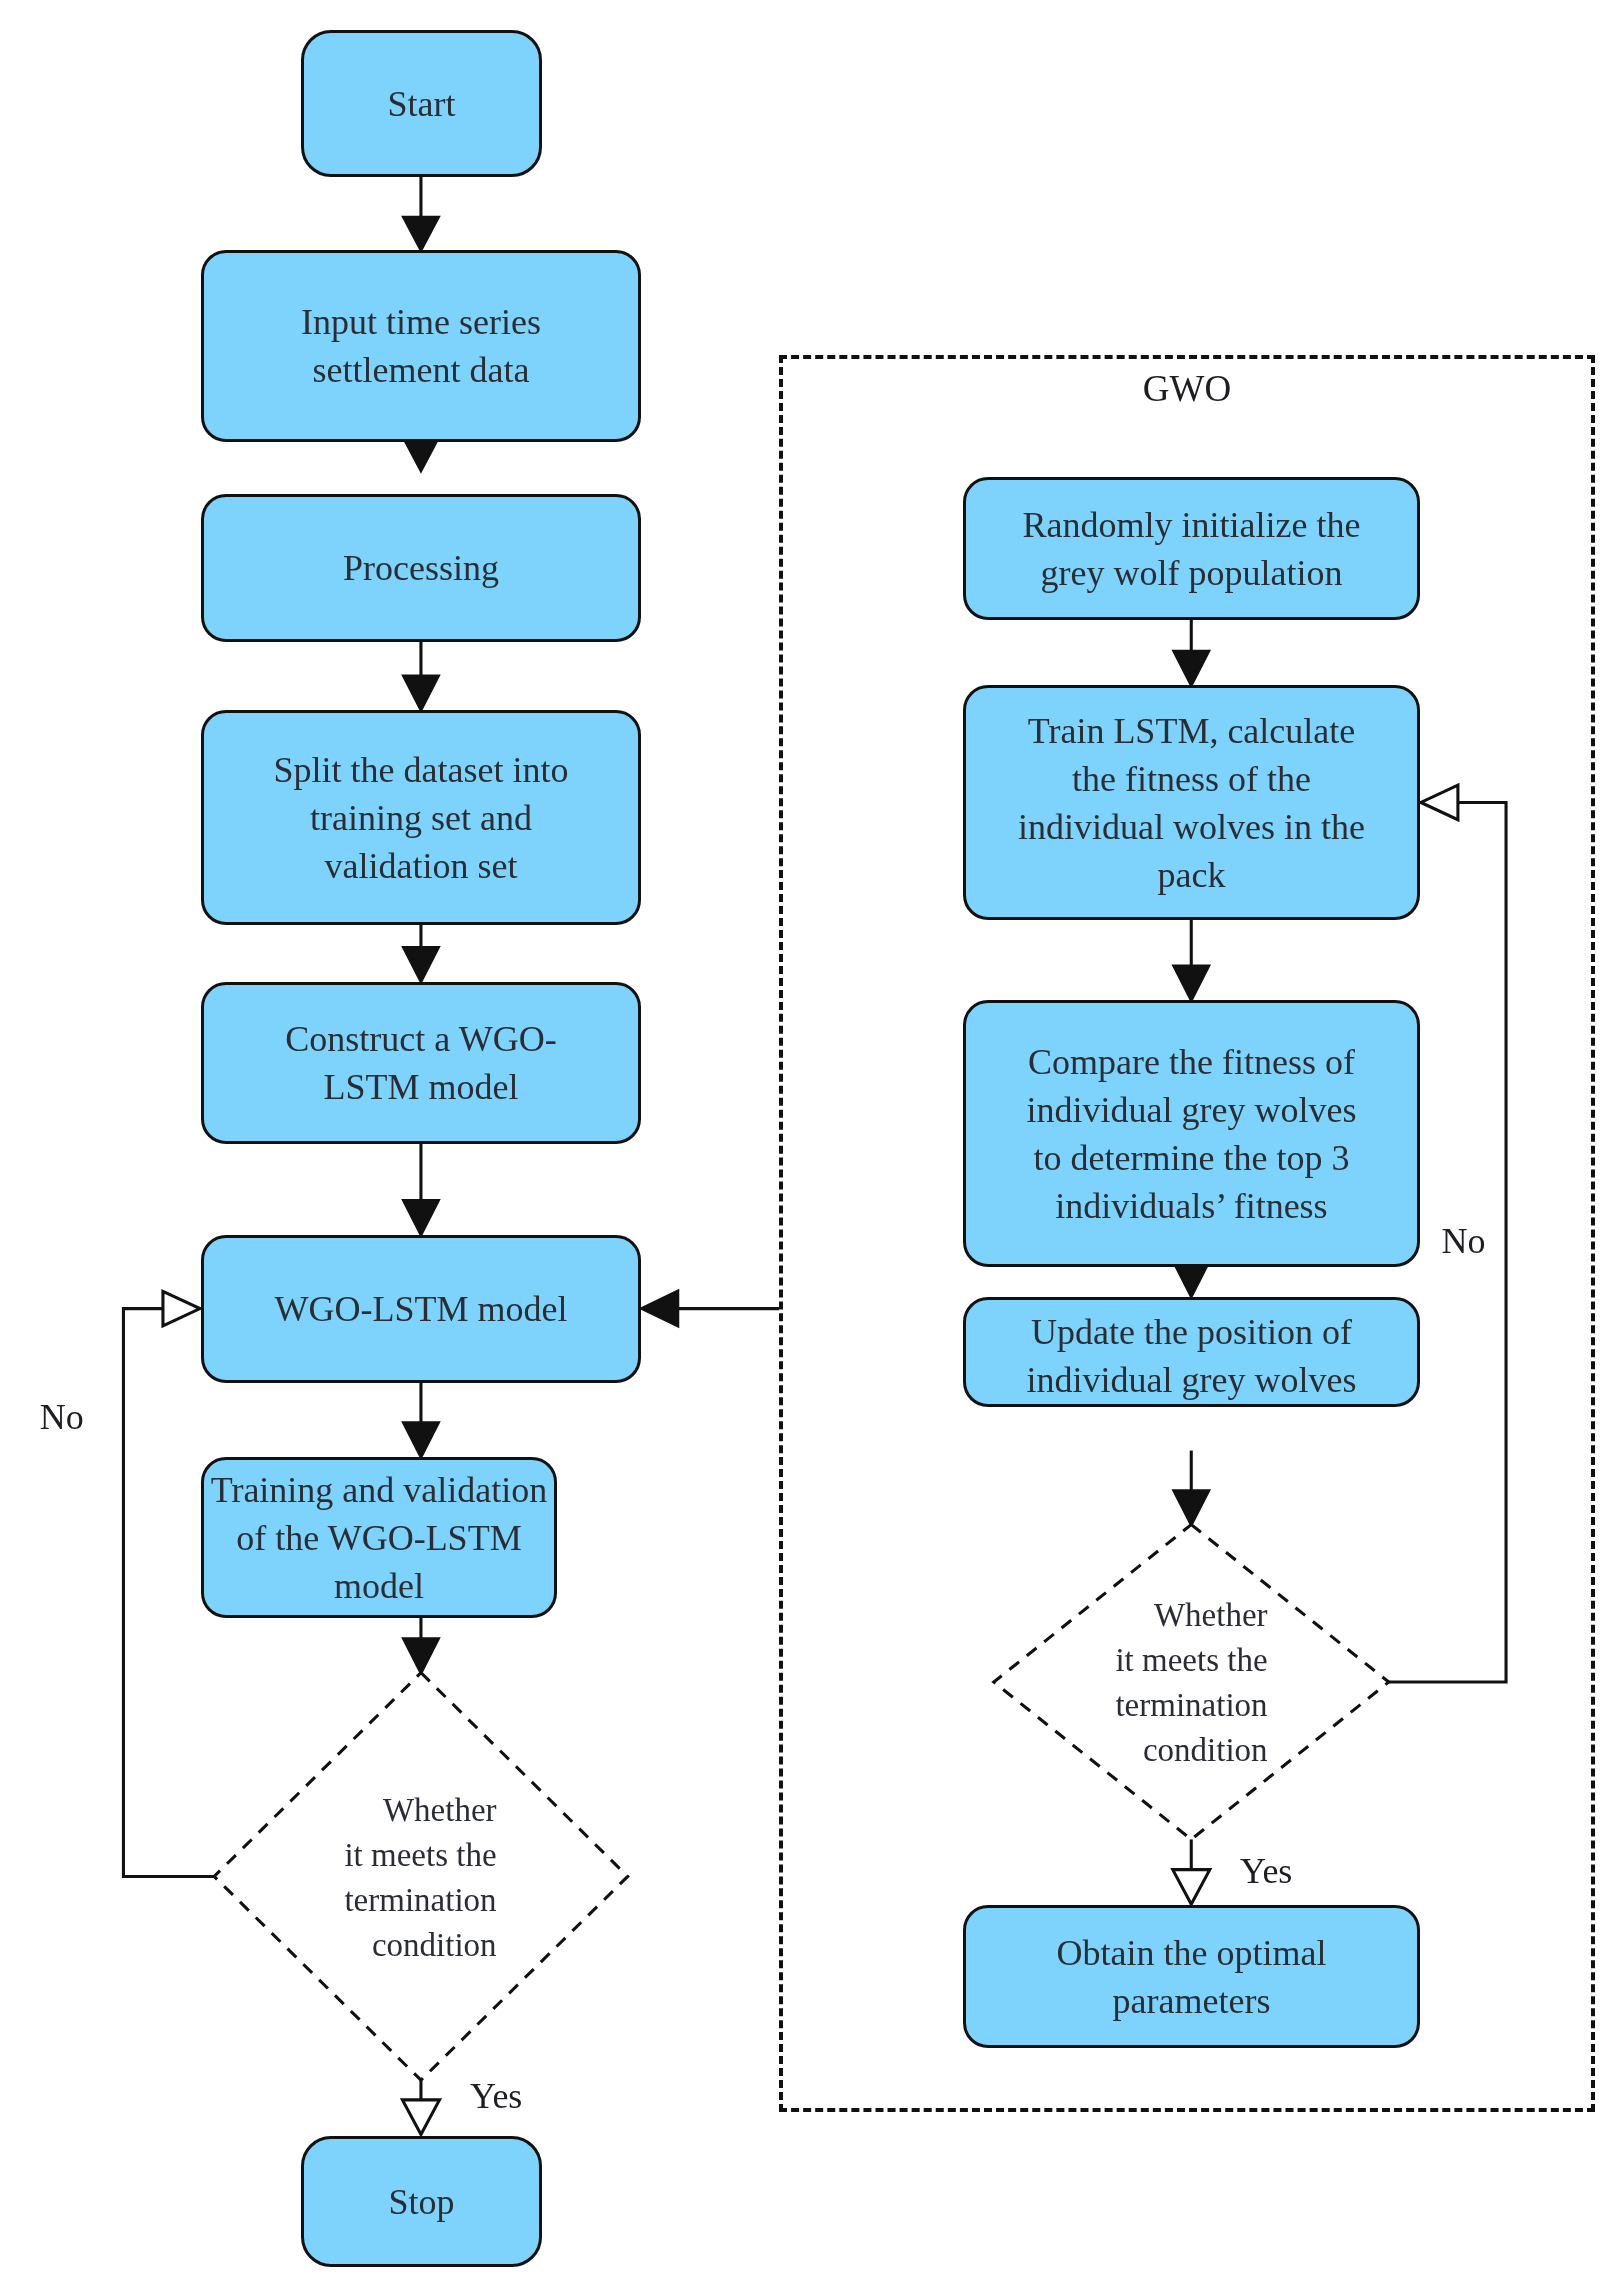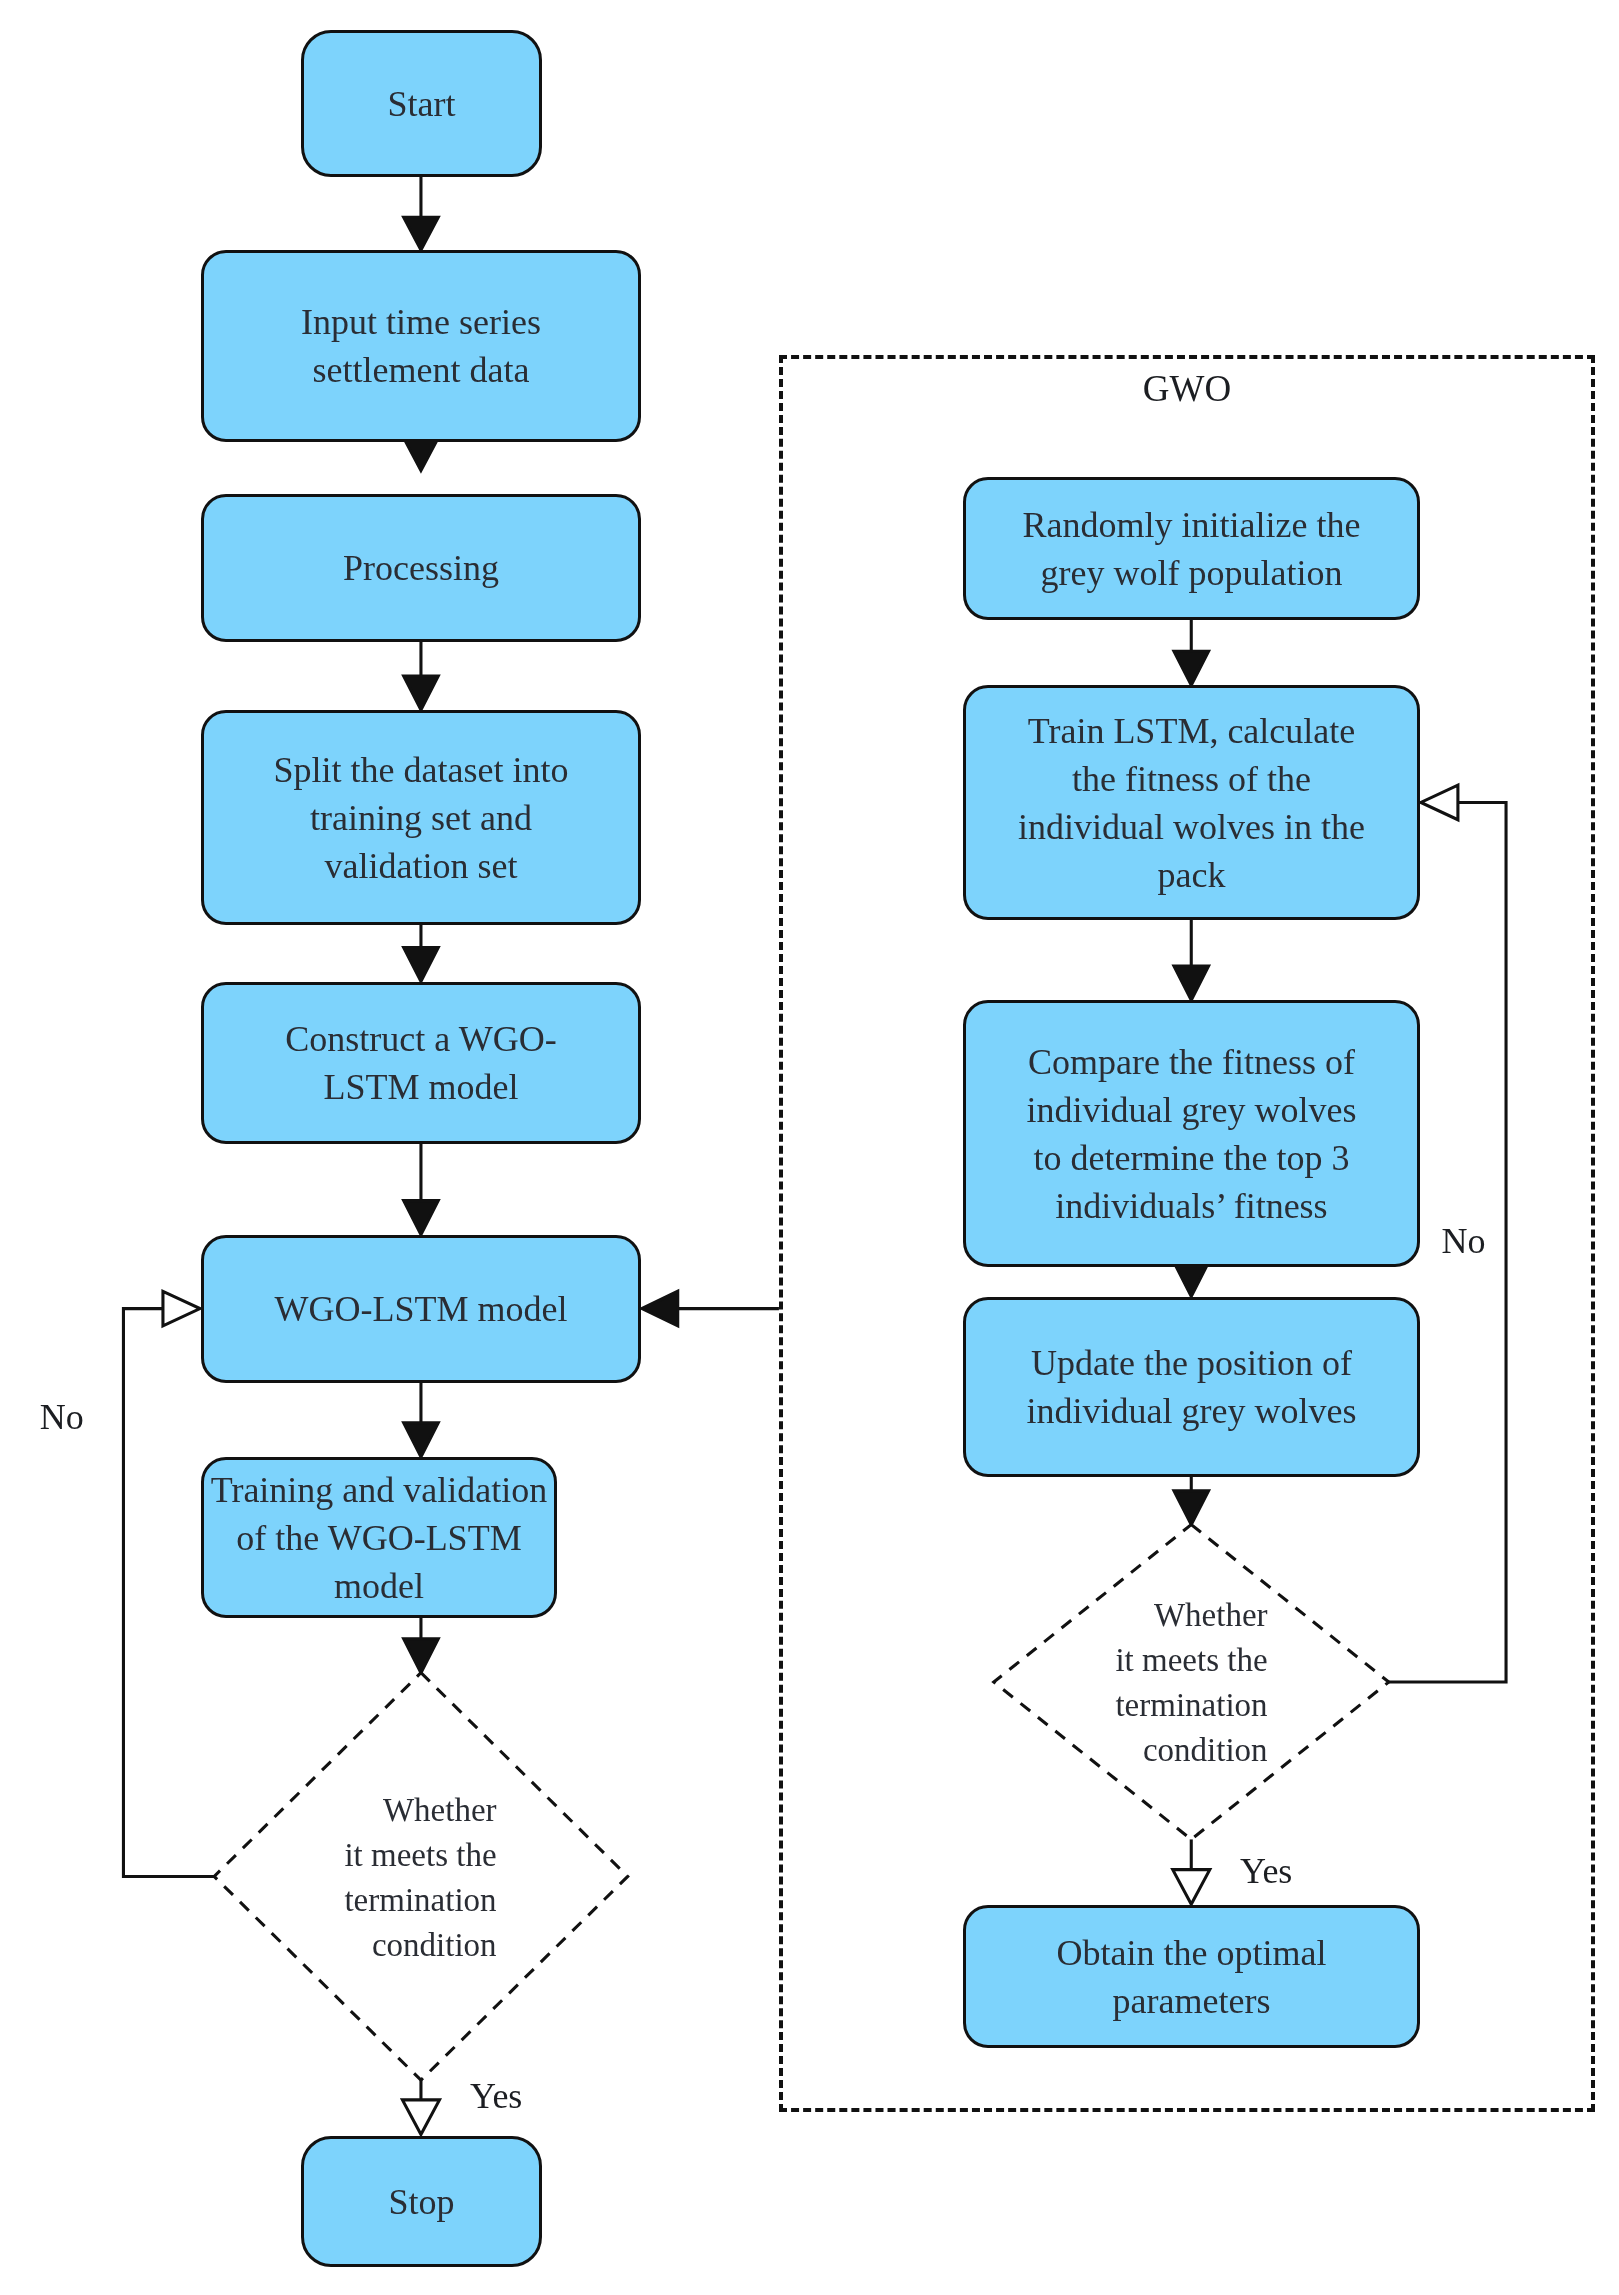--- a/index.html
+++ b/index.html
@@ -169,21 +169,21 @@
 the fitness of the
 individual wolves in the
 pack</div>
   </div>
   <div class="node" style="left:963px; top:1000px; width:457px; height:267px;">
     <div class="label">Compare the fitness of
 individual grey wolves
 to determine the top 3
 individuals’ fitness</div>
   </div>
-  <div class="node" style="left:963px; top:1297px; width:457px; height:180px;">
+  <div class="node" style="left:963px; top:1297px; width:457px; height:110px;align-items:flex-end;">
     <div class="label">Update the position of
 individual grey wolves</div>
   </div>
   <div class="diamond-label" style="left:1037px; top:1531px; width:309px; height:303px;">
     <div class="label">Whether
 it meets the
 termination
 condition</div>
   </div>
   <div class="node" style="left:963px; top:1905px; width:457px; height:143px;">

